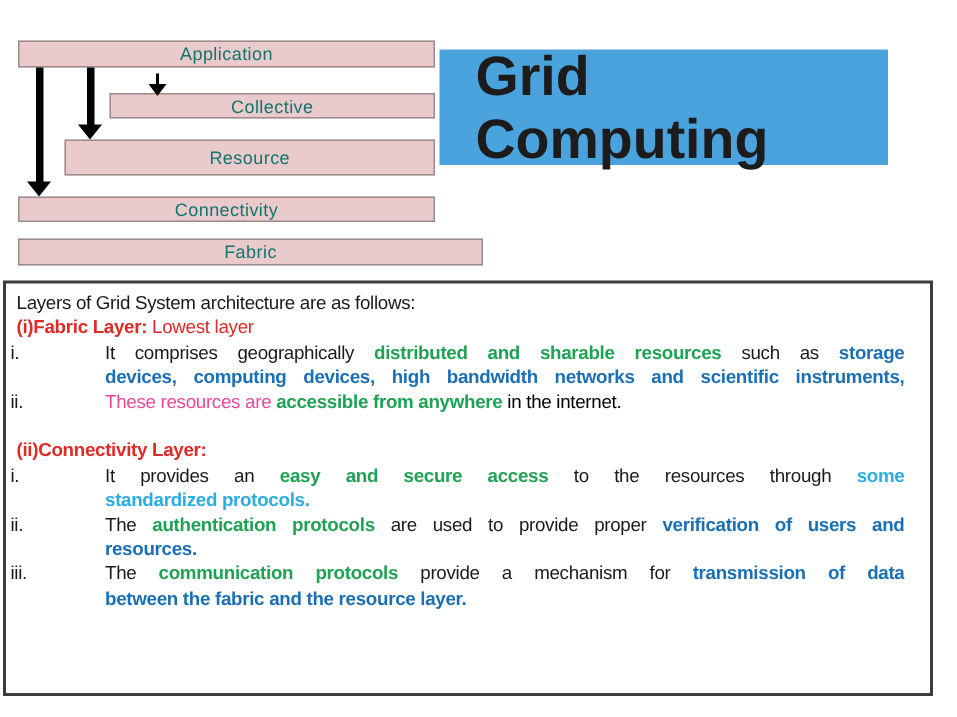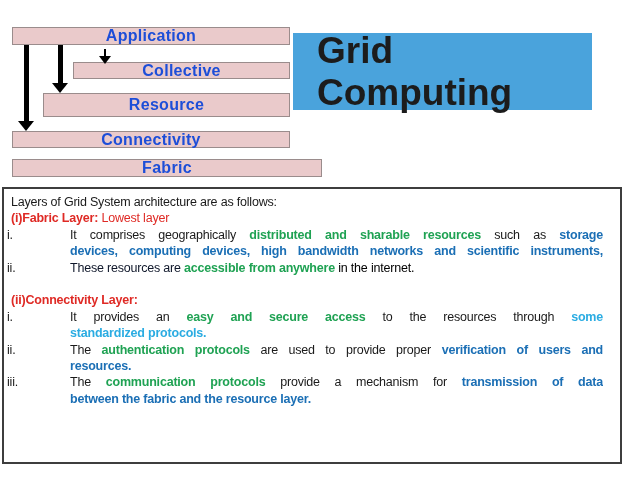--- a/index.html
+++ b/index.html
@@ -7,21 +7,21 @@
     width:638px; height:478px; position:relative; background:#ffffff;
     font-family:"Liberation Sans", sans-serif; overflow:hidden;
   }
 
   
   .diagram { position:absolute; left:8px; top:20px; width:290px; height:162px; }
   .layer {
     position:absolute; box-sizing:border-box;
     background:var(--c-layer_box_fill); border:1px solid var(--c-layer_box_border);
     display:flex; align-items:center; justify-content:center;
-    font-size:16px; font-weight:bold; color:#1d4ed8; letter-spacing:0.3px;
+    font-size:12px; font-weight:normal; color:#0f766e; letter-spacing:0.3px;
   }
   .l-app   { left:4px;  top:7px;   width:278px; height:18px; }
   .l-col   { left:65px; top:42px;  width:217px; height:17px; }
   .l-res   { left:35px; top:73px;  width:247px; height:24px; }
   .l-con   { left:4px;  top:111px; width:278px; height:17px; }
   .l-fab   { left:4px;  top:139px; width:310px; height:18px; }
 
   .arrow { position:absolute; }
   .stem  { position:absolute; background:#000; }
   .head  { position:absolute; width:0; height:0; }
@@ -107,21 +107,21 @@
       <div class="tline">
         <span class="marker">i.</span>
         <span class="lbody just"><span style="color: rgb(26, 26, 26);">It comprises geographically </span><span style="color: rgb(31, 162, 83); font-weight: bold;">distributed and sharable resources</span><span style="color: rgb(26, 26, 26);"> such as </span><span style="color: rgb(27, 111, 181); font-weight: bold;">storage</span></span>
       </div>
       <div class="tline">
         <span class="marker"></span>
         <span class="lbody just"><span style="color: rgb(27, 111, 181); font-weight: bold;">devices, computing devices, high bandwidth networks and scientific instruments,</span></span>
       </div>
       <div class="tline">
         <span class="marker">ii.</span>
-        <span class="lbody left"><span style="color: #0f172a;">These resources are </span><span style="color: rgb(31, 162, 83); font-weight: bold;">accessible from anywhere</span><span style="color: #000000;"> in the internet.</span></span>
+        <span class="lbody left"><span style="color: #ec4899;">These resources are </span><span style="color: rgb(31, 162, 83); font-weight: bold;">accessible from anywhere</span><span style="color: #000000;"> in the internet.</span></span>
       </div>
       <div class="tline spacer"></div>
       <div class="tline header">
         <span class="lbody left"><span style="color: rgb(223, 42, 37); font-weight: bold;">(ii)Connectivity Layer:</span></span>
       </div>
       <div class="tline">
         <span class="marker">i.</span>
         <span class="lbody just"><span style="color: rgb(26, 26, 26);">It provides an </span><span style="color: rgb(31, 162, 83); font-weight: bold;">easy and secure access</span><span style="color: rgb(26, 26, 26);"> to the resources through </span><span style="color: rgb(43, 172, 226); font-weight: bold;">some</span></span>
       </div>
       <div class="tline">

